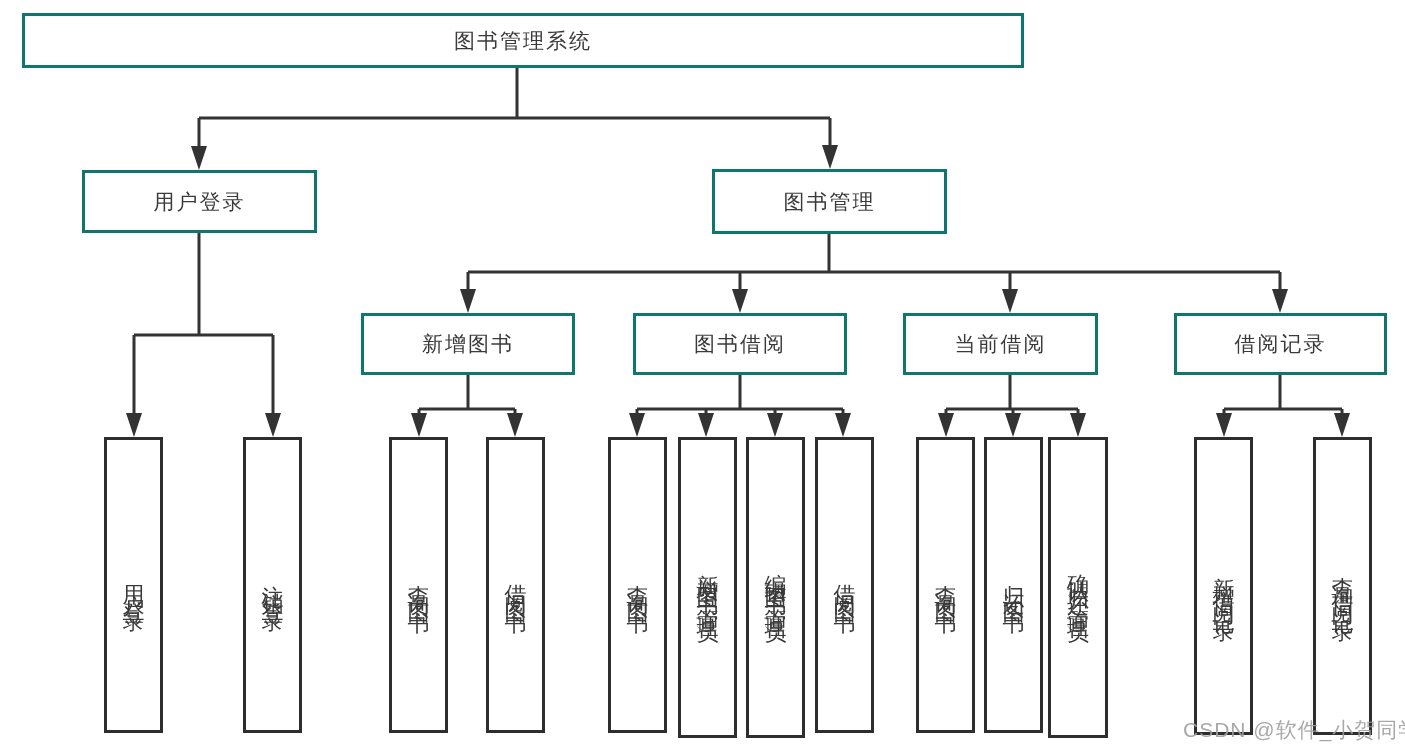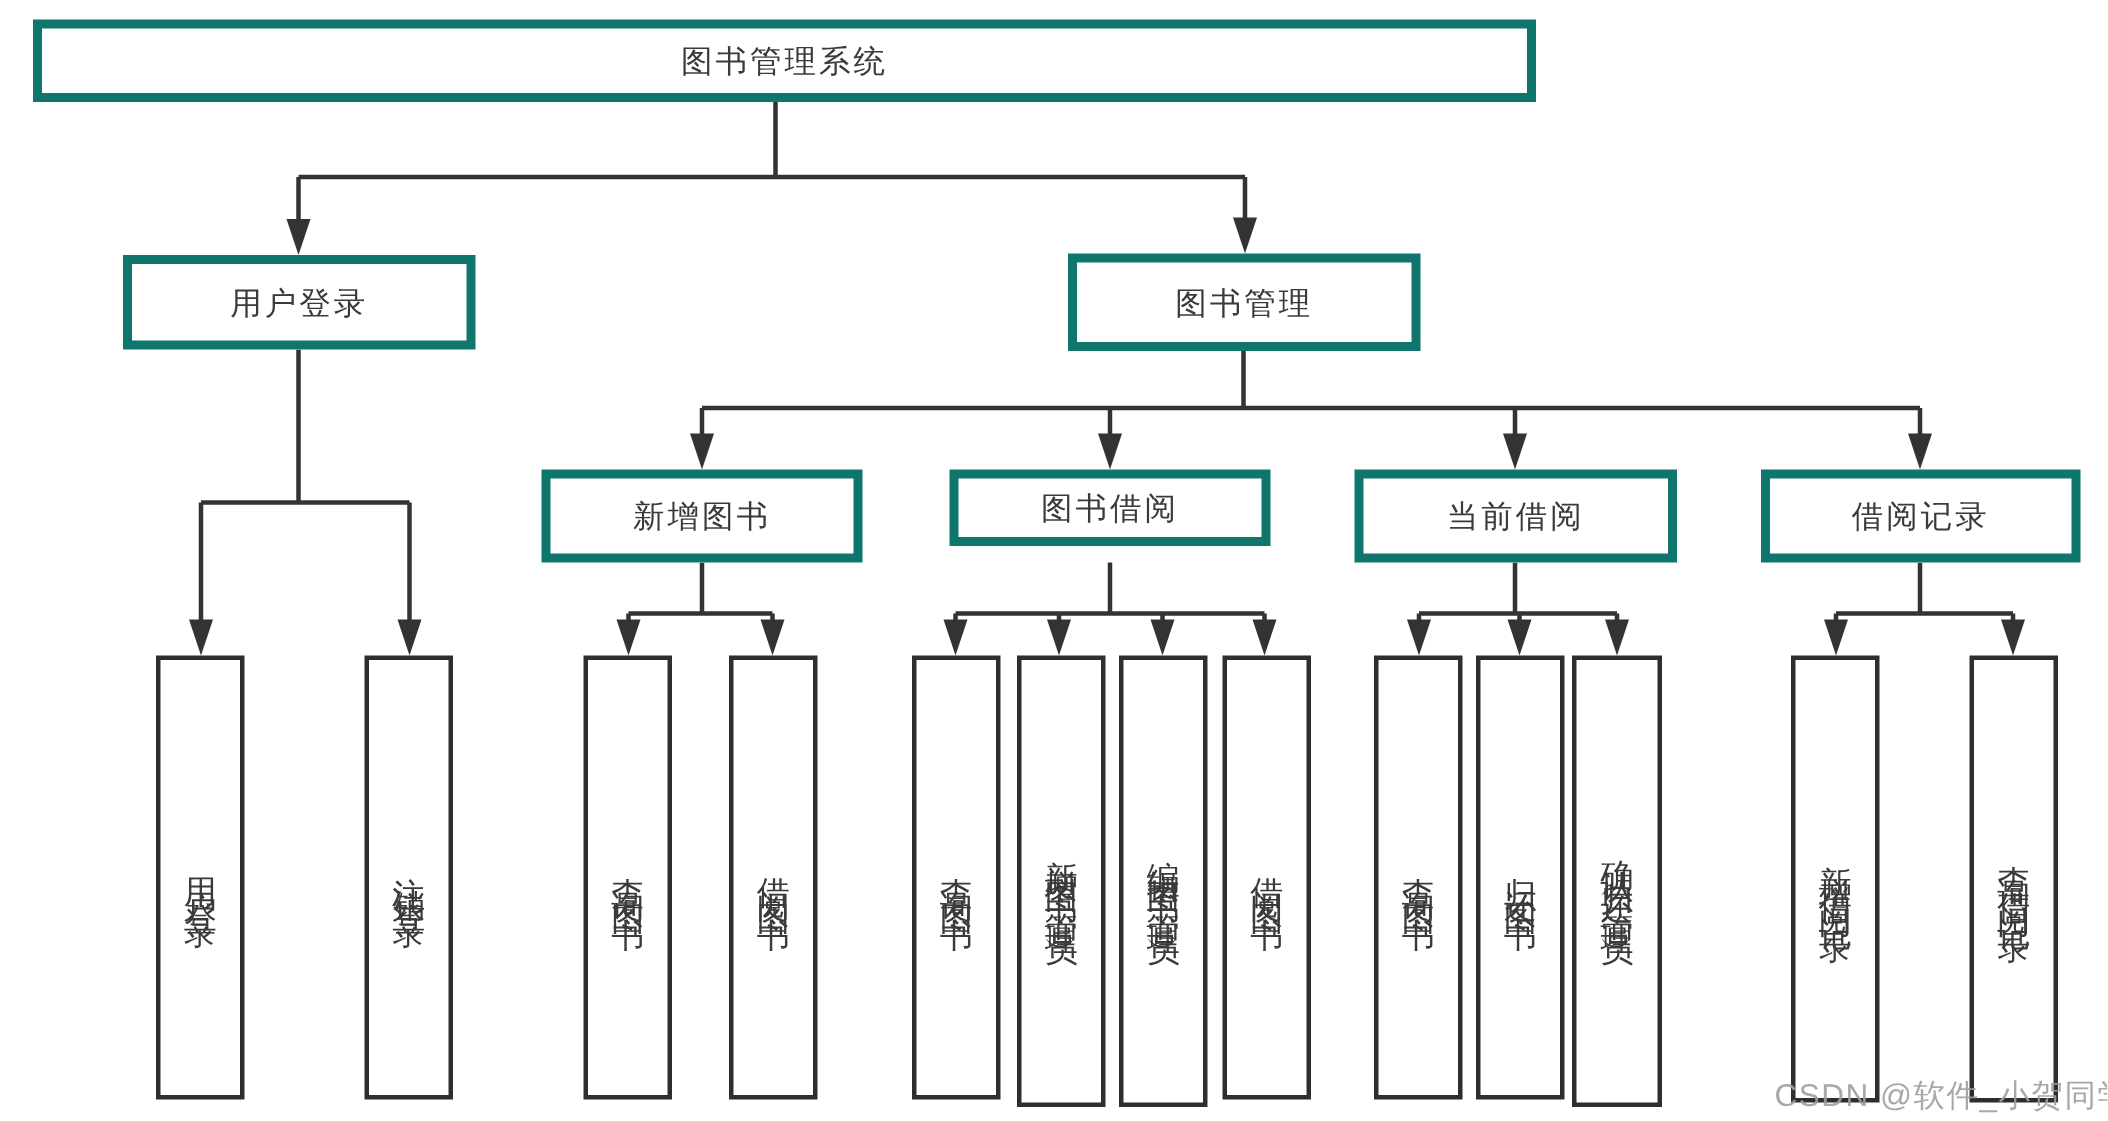--- a/index.html
+++ b/index.html
@@ -17,21 +17,21 @@
   }
   #connectors {
     position: absolute;
     left: 0;
     top: 0;
     z-index: 1;
   }
   .node {
     position: absolute;
     box-sizing: border-box;
-    border: 6px solid #0f766e;
+    border: 3px solid #0f766e;
     background: #ffffff;
     display: flex;
     align-items: center;
     justify-content: center;
     z-index: 2;
   }
   .node .lbl {
     color: #3a3a3a;
     font-size: 21px;
     letter-spacing: 2px;
@@ -118,24 +118,24 @@
   <div class="node" style="left:82px; top:170px; width:235px; height:63px;">
     <span class="lbl">用户登录</span>
   </div>
   <div class="node" style="left:712px; top:169px; width:235px; height:65px;">
     <span class="lbl">图书管理</span>
   </div>
 
   <div class="node" style="left:361px; top:313px; width:214px; height:62px;">
     <span class="lbl">新增图书</span>
   </div>
-  <div class="node" style="left:633px; top:313px; width:214px; height:51px;text-align:right;">
+  <div class="node" style="left:633px; top:313px; width:214px; height:62px;text-align:right;">
     <span class="lbl">图书借阅</span>
   </div>
-  <div class="node" style="left:903px; top:313px; width:215px; height:62px;">
+  <div class="node" style="left:903px; top:313px; width:195px; height:62px;">
     <span class="lbl">当前借阅</span>
   </div>
   <div class="node" style="left:1174px; top:313px; width:213px; height:62px;">
     <span class="lbl">借阅记录</span>
   </div>
 
   <div class="leaf" style="left:104px;">
     <span class="vlbl">用户登录</span>
   </div>
   <div class="leaf" style="left:243px;">

